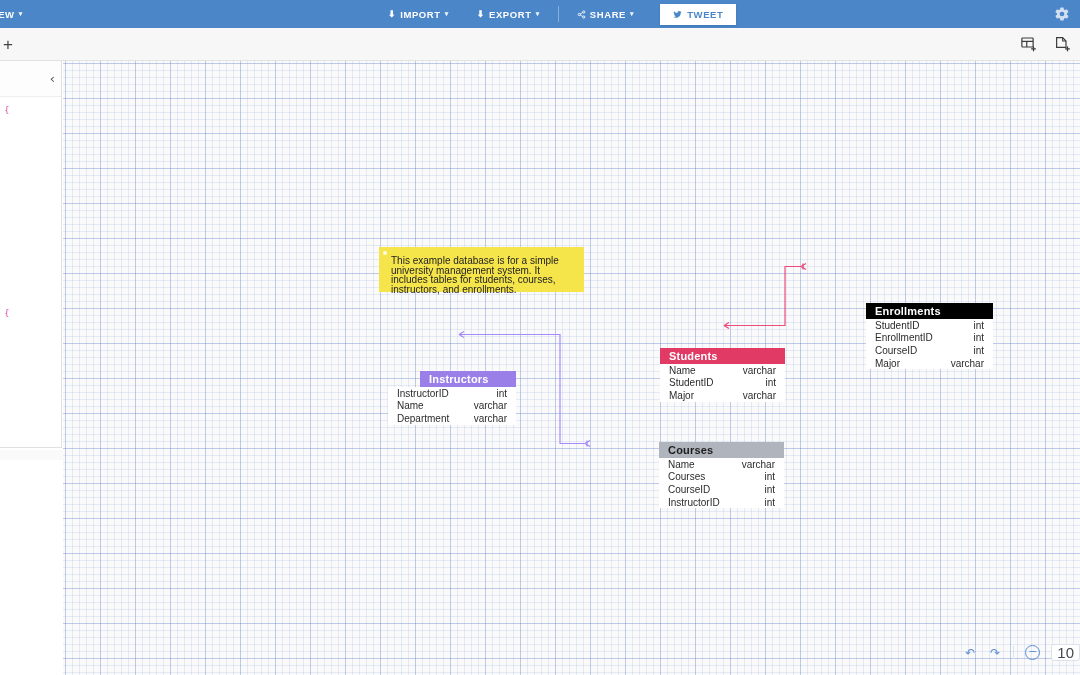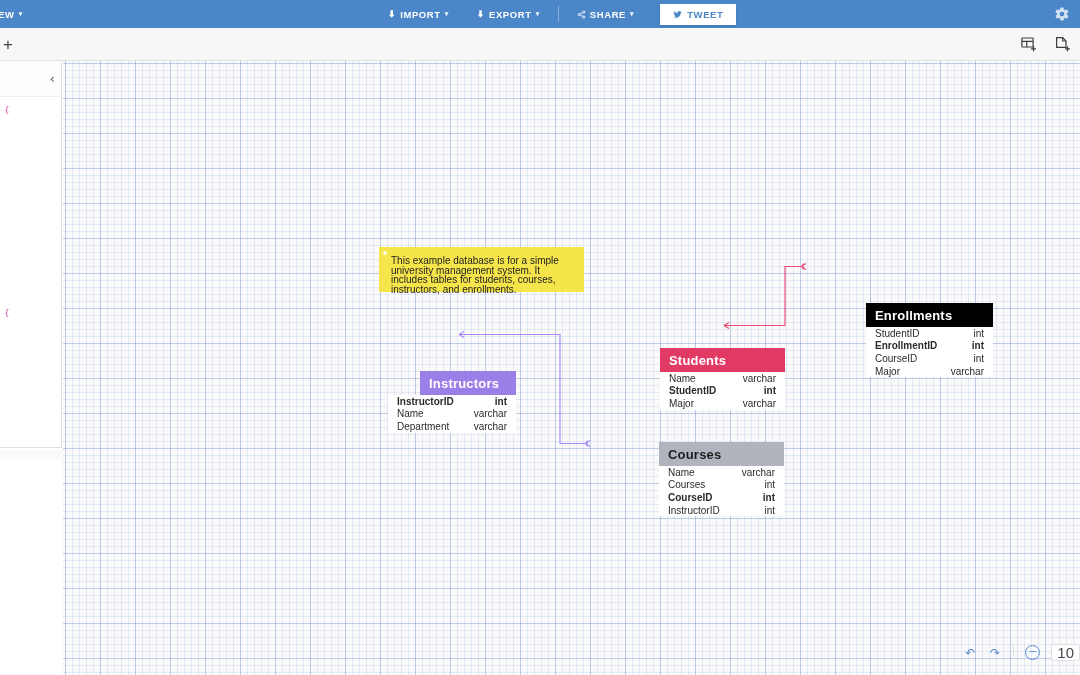--- a/index.html
+++ b/index.html
@@ -123,33 +123,33 @@
   }
   .note-dot {
     position: absolute; left: 4px; top: 4px;
     width: 4px; height: 4px; border-radius: 50%;
     background: #ffffff; opacity: .85;
   }
 
   
   .tbl { position: absolute; cursor: move; font-size: 7.4px; }
   .tbl-head {
-    height: 24px; display: flex; align-items: center;
+    height: 16px; display: flex; align-items: center;
     padding: 0 0 0 9px;
-    font-size: 13px; font-weight: bold; letter-spacing: .2px;
+    font-size: 11px; font-weight: bold; letter-spacing: .2px;
   }
   .tbl-rows { background: #ffffff; }
   .row {
     display: flex; justify-content: space-between; align-items: center;
     height: 12.6px; padding: 0 9px 0 9px;
     font-size: 10px; color: #2b2b2b;
   }
   .row .rname { white-space: nowrap; }
   .row .rtype { white-space: nowrap; }
-  .row.pk .rname, .row.pk .rtype { font-weight: bold; }
+  .row.pk .rname, .row.pk .rtype { font-weight: normal; }
 
   .tbl-instructors { left: 325px; top: 310px; width: 128px; }
   .tbl-instructors .tbl-head { background: #9b7fe8; color: #ffffff; margin-left: 32px; }
   .tbl-students { left: 597px; top: 287px; width: 125px; }
   .tbl-students .tbl-head { background: #e03a65; color: #ffffff; }
   .tbl-courses { left: 596px; top: 381px; width: 125px; text-align: right; }
   .tbl-courses .tbl-head { background: #b0b4bd; color: #1d1d1d; }
   .tbl-enrollments { left: 803px; top: 242px; width: 127px; }
   .tbl-enrollments .tbl-head { background: #000000; color: #ffffff; }
 

